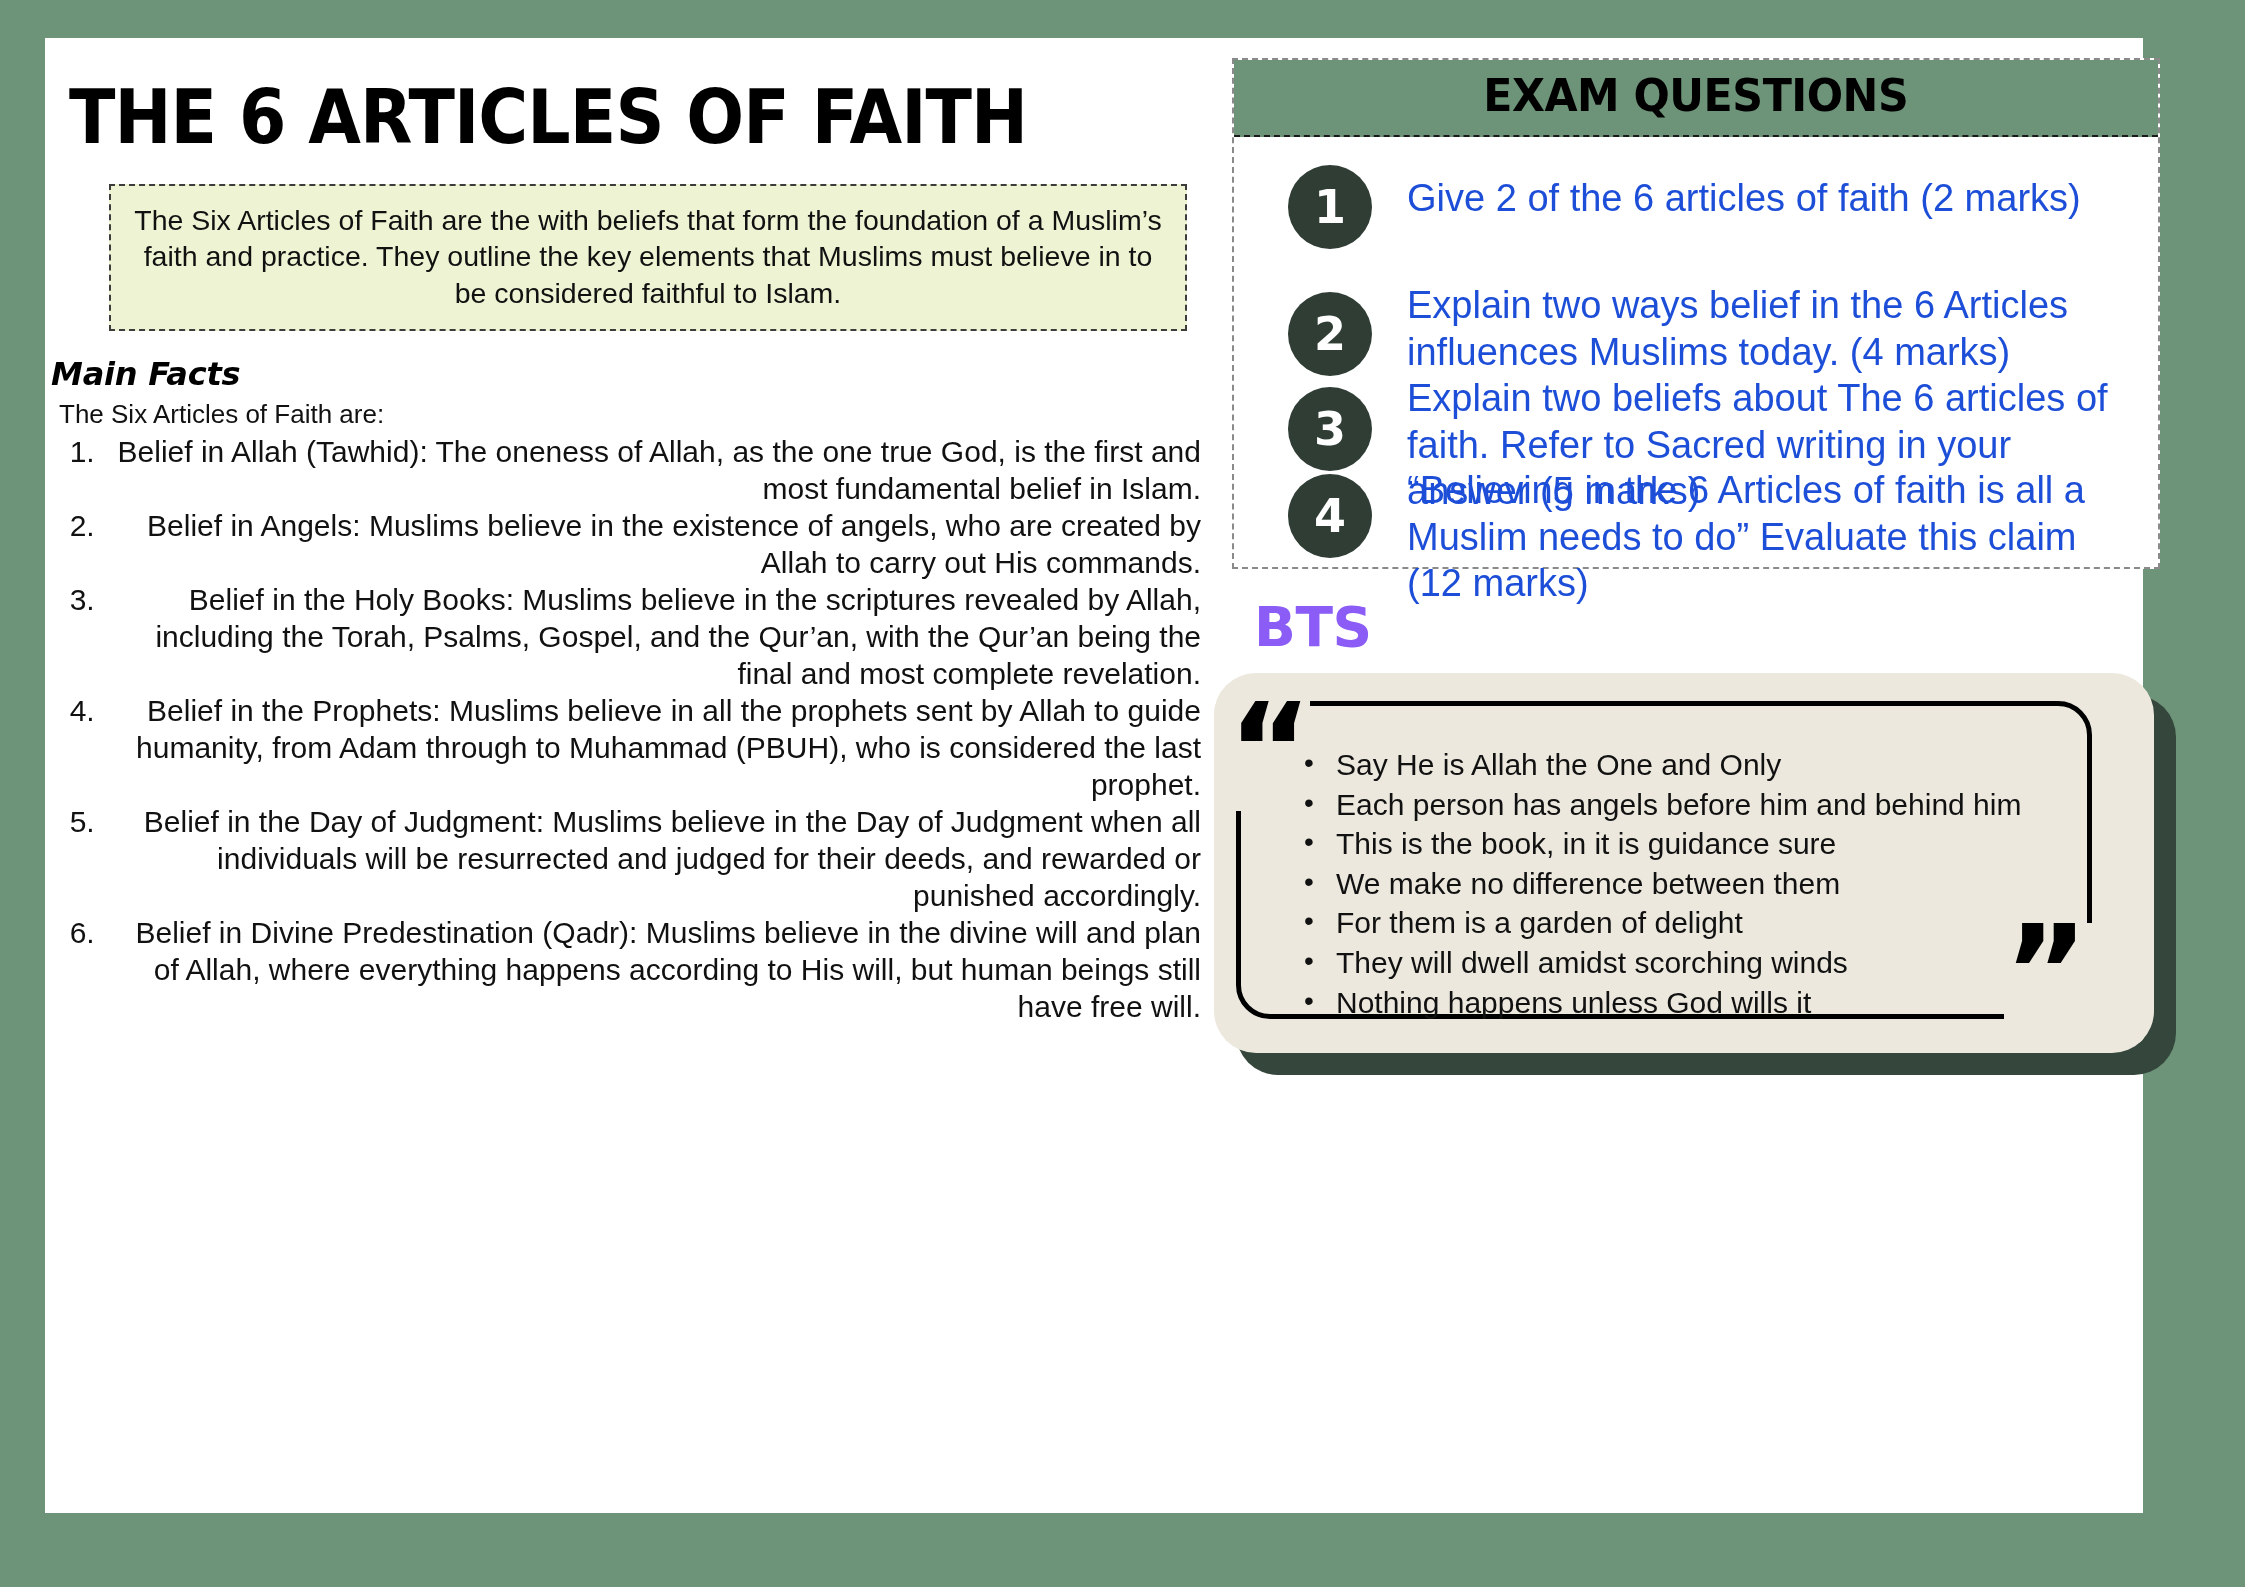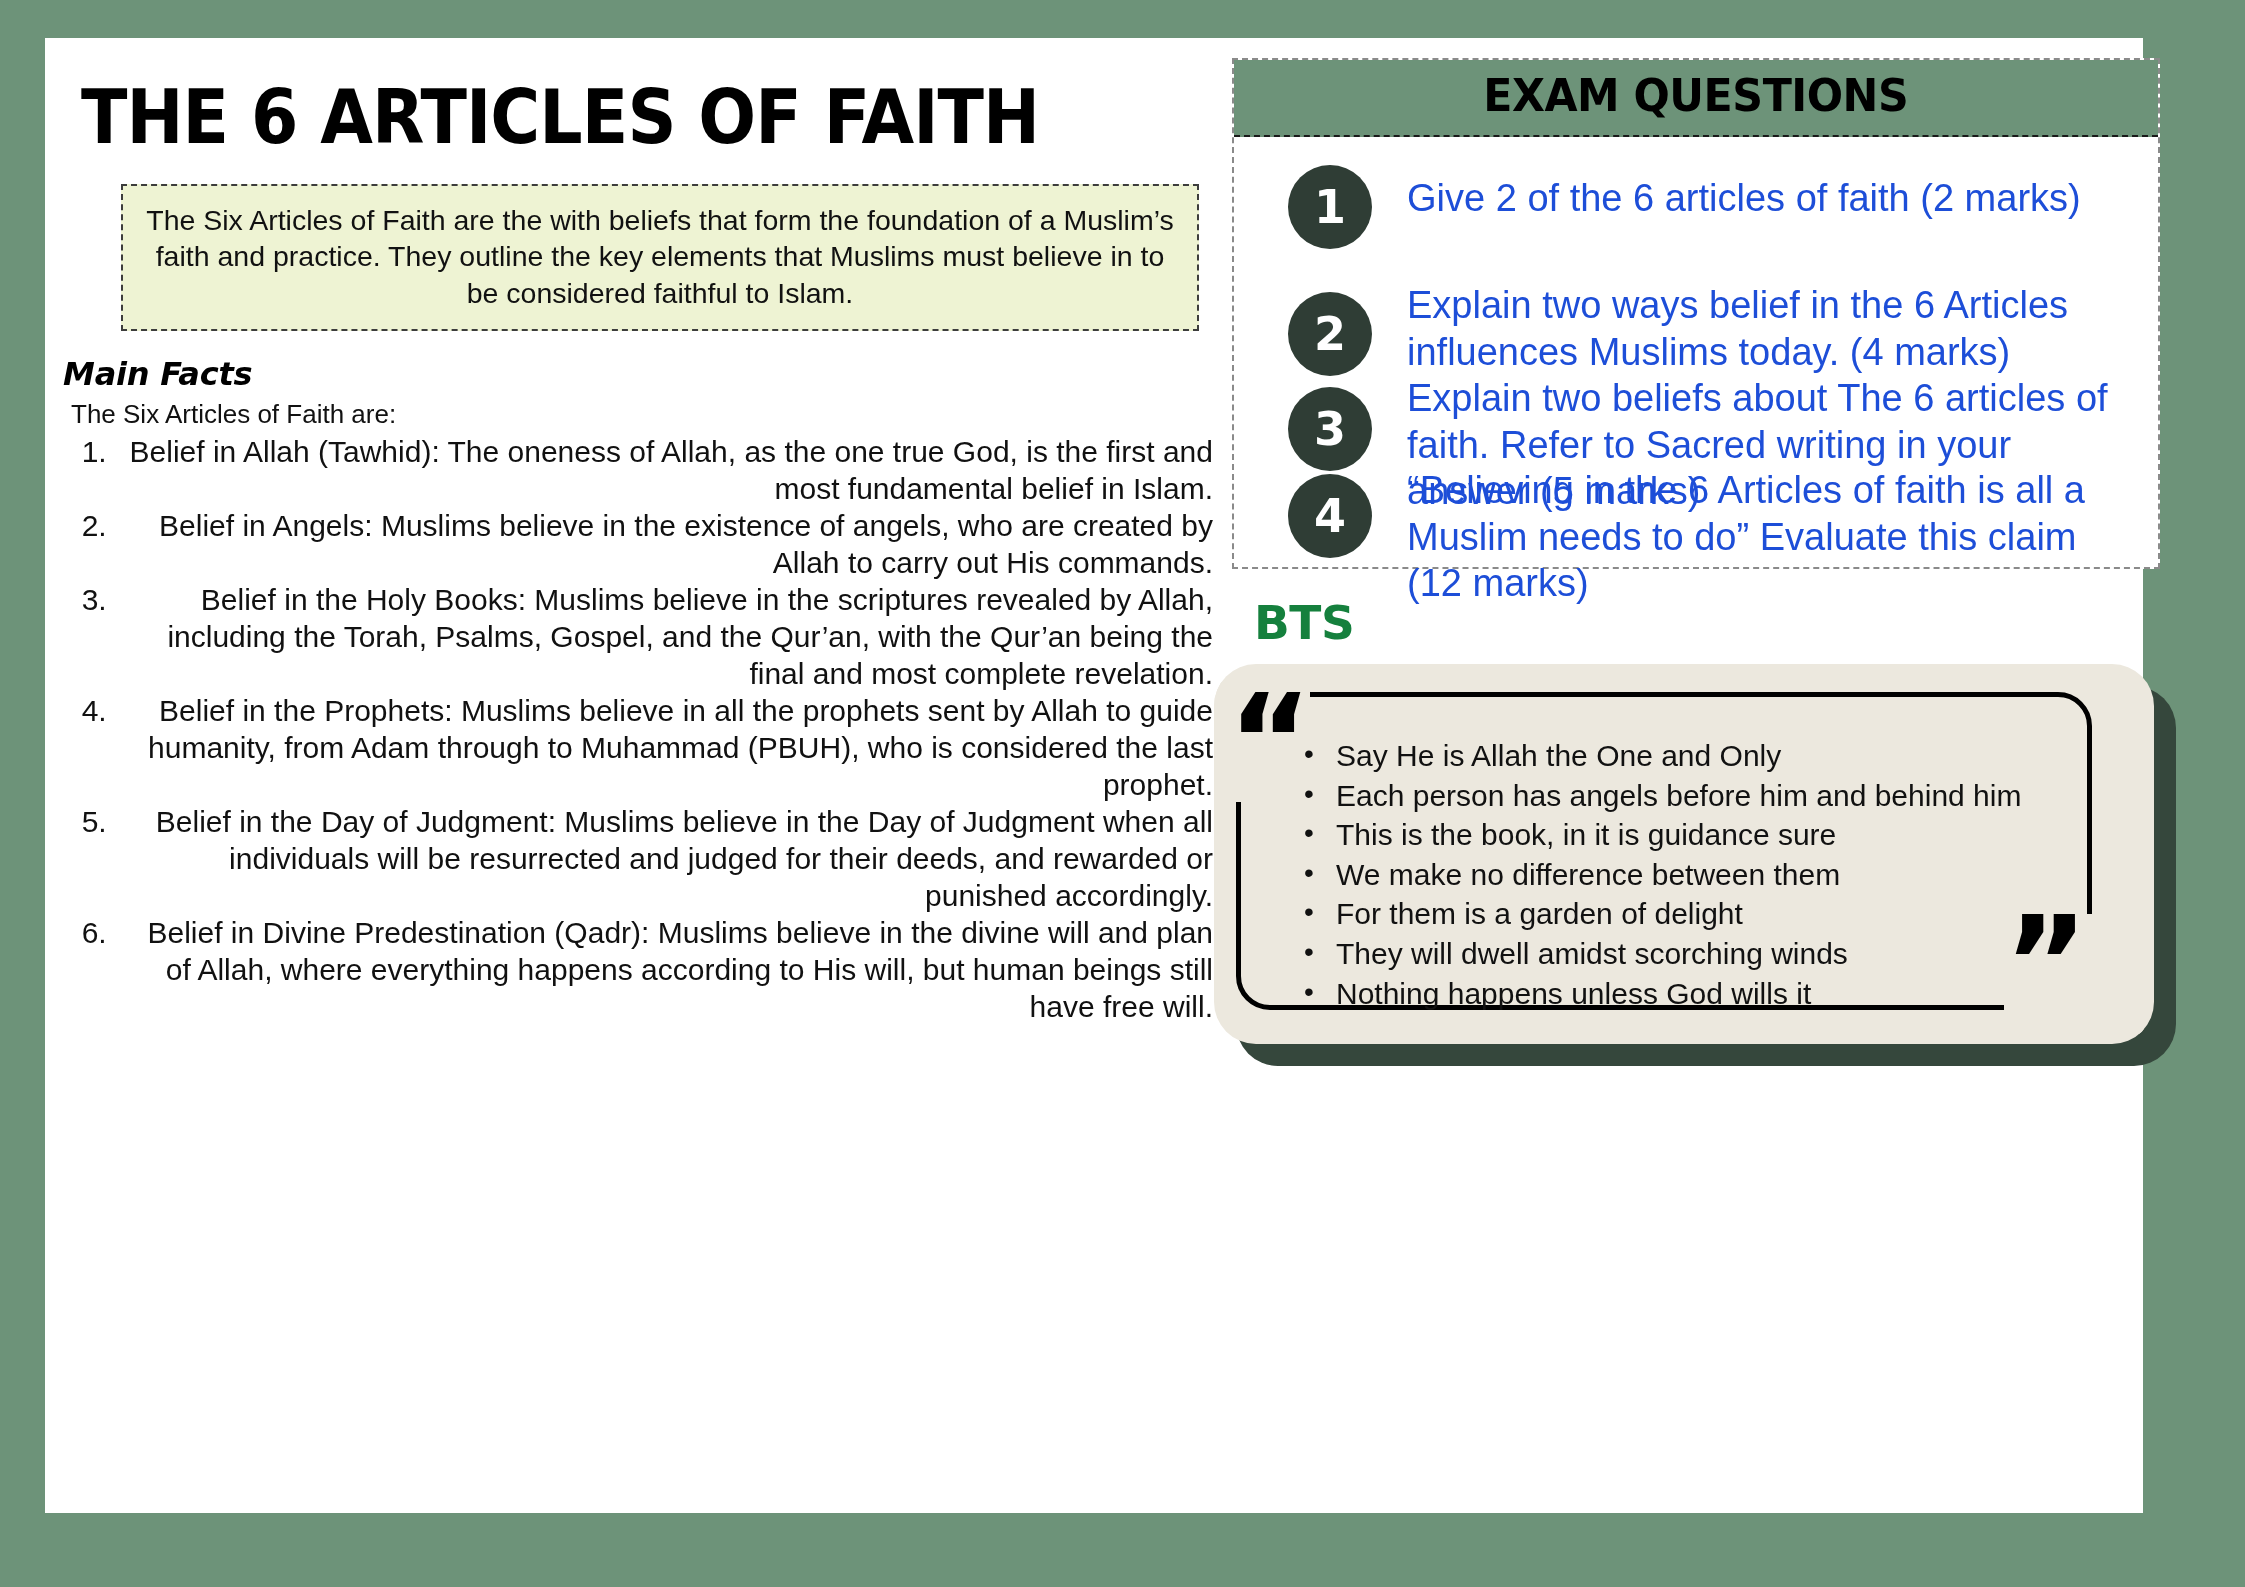--- a/index.html
+++ b/index.html
@@ -28,21 +28,21 @@
     left: 45px;
     top: 38px;
     width: 2098px;
     height: 1475px;
     background: #ffffff;
   }
 
   
   #left-col {
     position: absolute;
-    left: 18px;
+    left: 6px;
     top: 20px;
     width: 1150px;
     height: 1440px;
   }
 
   #poster-title {
     font-family: "DejaVu Sans", sans-serif;
     font-weight: 700;
     font-size: 74px;
     letter-spacing: -1px;
@@ -161,22 +161,22 @@
   #text-2  { left: 173px; top: 145px; width: 700px; }
   #badge-3 { left: 54px;  top: 250px; }
   #text-3  { left: 173px; top: 238px; width: 730px; }
   #badge-4 { left: 54px;  top: 337px; }
   #text-4  { left: 173px; top: 330px; width: 720px; }
 
   
   #bts-heading {
     font-family: "DejaVu Sans", sans-serif;
     font-weight: 700;
-    font-size: 47px;
-    color: #15803d;
+    font-size: 55px;
+    color: #8b5cf6;
     margin: 26px 0 0 22px;
     letter-spacing: -0.5px;
   }
 
   
   #quote-wrap {
     position: relative;
     margin: 14px 0 0 -18px;
     width: 960px;
     height: 400px;

